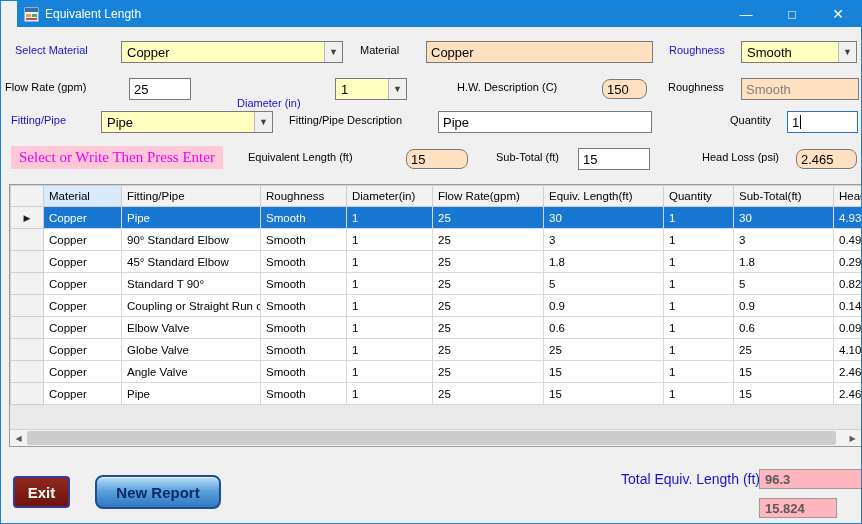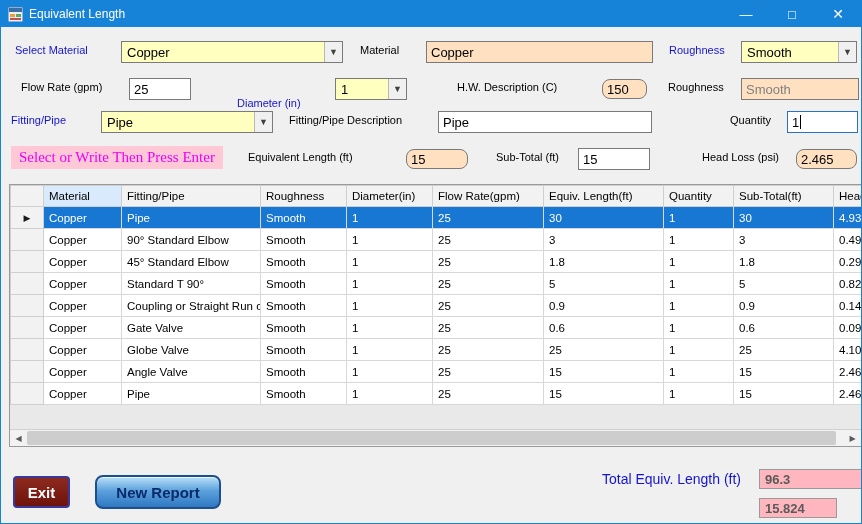--- a/index.html
+++ b/index.html
@@ -5,21 +5,21 @@
   * { margin:0; padding:0; box-sizing:border-box; }
   html,body { background:#d4d4d4; }
   .window {
     position:relative; width:862px; height:524px;
     background:#f0f0f0; overflow:hidden;
     font-family:"Liberation Sans", sans-serif;
     border:1px solid var(--titlebar,#1683d8);
   }
   
   .titlebar {
-    position:absolute; left:0; top:0; right:0; height:26px;
+    position:absolute; left:16px; top:0; right:0; height:26px;
     background:var(--titlebar,#1683d8); display:flex; align-items:center;
     color:#fff;
   }
   .app-icon { width:15px; height:15px; margin:0 6px 0 7px; display:inline-block; }
   .title-text { font-size:12px; }
   .win-controls { margin-left:auto; display:flex; height:100%; }
   .win-btn {
     width:46px; height:100%; display:flex; align-items:center; justify-content:center;
     font-size:13px; color:#fff; cursor:default;
   }
@@ -92,21 +92,21 @@
   .btn.grad {
     background:linear-gradient(#b9e0f7 0%, #5da2dd 45%, #2f78c2 100%);
     border:2px solid #1d4f8c; color:#0a2a6a;
     box-shadow:inset 0 1px 0 rgba(255,255,255,.7);
   }
   .btn.exit {
     background:linear-gradient(#8d2a1e 0%, #6e130c 100%);
     border:2px solid #39399c; color:#fff; border-radius:4px;
   }
   .btn.print-btn { color:#0a7a0a; }
-  .total-label { position:absolute; font-size:14px; color:var(--label-blue,#1414d2); white-space:nowrap; }
+  .total-label { position:absolute; font-size:14px; color:var(--label-blue,#1414d2); white-space:nowrap;margin-left:19px; }
   .total-value {
     position:absolute; height:20px; background:var(--totals-pink,#ffb6be);
     border:1px solid #9a9a9a; font-size:13px; font-weight:bold; color:#5a5a5a;
     display:flex; align-items:center; padding:0 5px;
   }
 </style>
 </head>
 <body>
 
 <div class="window">
@@ -137,21 +137,21 @@
   <span class="label" style="left:359px;top:43px">Material</span>
   <div class="field peach" style="left:425px;top:40px;width:227px">
     <span>Copper</span>
   </div>
   <span class="label blue" style="left:668px;top:43px">Roughness</span>
   <div class="combo" style="left:740px;top:40px;width:116px">
     <span class="combo-value">Smooth</span>
     <span class="combo-btn">▼</span>
   </div>
 
-  <span class="label" style="left:20px;top:80px">Flow Rate (gpm)</span>
+  <span class="label" style="left:4px;top:80px">Flow Rate (gpm)</span>
   <div class="field" style="left:128px;top:77px;width:62px">
     <span>25</span>
   </div>
   <span class="label blue" style="left:236px;top:96px">Diameter (in)</span>
   <div class="combo" style="left:334px;top:77px;width:72px">
     <span class="combo-value">1</span>
     <span class="combo-btn">▼</span>
   </div>
   <span class="label" style="left:456px;top:80px">H.W. Description (C)</span>
   <div class="field peach small" style="left:601px;top:78px;width:45px">
@@ -276,21 +276,21 @@
             <td>1</td>
             <td>25</td>
             <td>0.9</td>
             <td>1</td>
             <td>0.9</td>
             <td>0.148</td>
           </tr>
           <tr>
             <td class="rowsel"></td>
             <td>Copper</td>
-            <td>Gate Valve</td>
+            <td>Elbow Valve</td>
             <td>Smooth</td>
             <td>1</td>
             <td>25</td>
             <td>0.6</td>
             <td>1</td>
             <td>0.6</td>
             <td>0.099</td>
           </tr>
           <tr>
             <td class="rowsel"></td>

